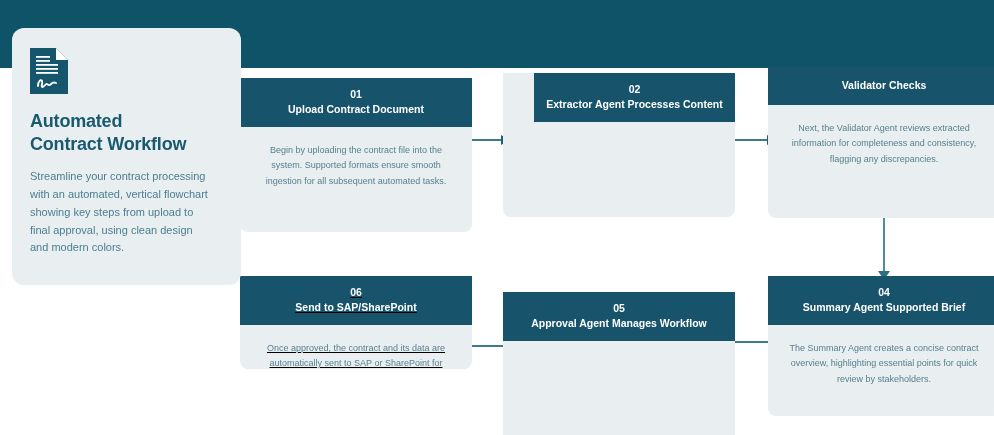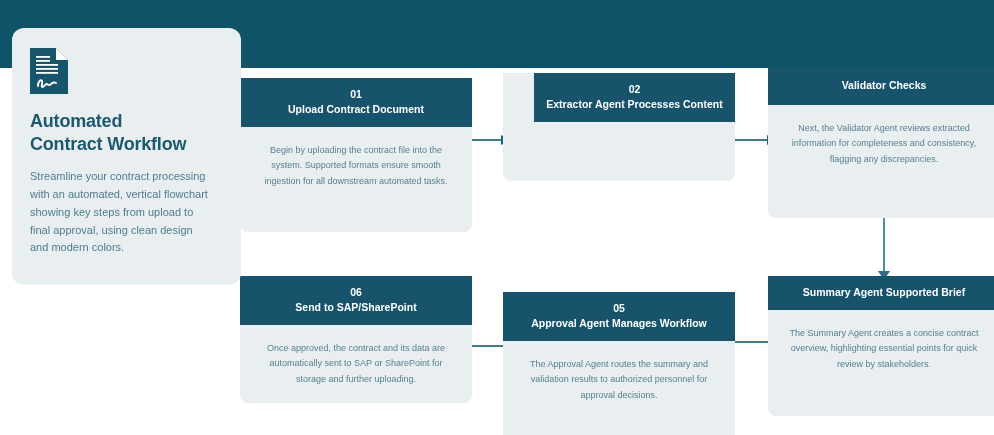--- a/index.html
+++ b/index.html
@@ -92,26 +92,26 @@
     font-size: 9px;
     line-height: 1.72;
     color: #56808F;
     text-align: center;
     padding: 16px 18px 12px 18px;
     box-sizing: border-box;
   }
 
   
   #card-01 { left: 240px; top: 78px;  width: 232px; height: 154px; }
-  #card-02 { left: 503px; top: 73px;  width: 232px; height: 108px; padding-left: 31px; }
+  #card-02 { left: 503px; top: 73px;  width: 232px; height: 144px; padding-left: 31px; }
   #card-03 { left: 768px; top: 66px;  width: 232px; height: 152px; }
   
   #card-04 { left: 768px; top: 276px; width: 232px; height: 140px; }
   #card-05 { left: 503px; top: 272px; width: 232px; height: 180px; margin-top: 20px; }
-  #card-06 { left: 240px; top: 276px; width: 232px; height: 127px; }
+  #card-06 { left: 240px; top: 276px; width: 232px; height: 93px; text-decoration: underline; }
 
   #card-03 .card-header { padding-top: 12px; padding-bottom: 12px; }
 
   
   .conn {
     position: absolute;
     z-index: 3;
   }
   .conn-line-h {
     position: absolute;
@@ -195,50 +195,50 @@
   </div>
 
   <p class="intro-desc">Streamline your contract processing with an automated, vertical flowchart showing key steps from upload to final approval, using clean design and modern colors.</p>
 </div>
 
 <div class="card" id="card-01">
   <div class="card-header">
     <span class="card-num">01</span>
     <span class="card-title">Upload Contract Document</span>
   </div>
-  <div class="card-body">Begin by uploading the contract file into the system. Supported formats ensure smooth ingestion for all downstream automated tasks.</div>
+  <div class="card-body">Begin by uploading the contract file into the system. Supported formats ensure smooth ingestion for all subsequent automated tasks.</div>
 </div>
 
 <div class="card" id="card-02">
   <div class="card-header">
     <span class="card-num">02</span>
     <span class="card-title">Extractor Agent Processes Content</span>
   </div>
 </div>
 
 <div class="card" id="card-03">
   <div class="card-header">
     <span class="card-title">Validator Checks</span>
   </div>
   <div class="card-body">Next, the Validator Agent reviews extracted information for completeness and consistency, flagging any discrepancies.</div>
 </div>
 
 <div class="card" id="card-04">
   <div class="card-header">
+    <span class="card-num">04</span>
     <span class="card-title">Summary Agent Supported Brief</span>
   </div>
   <div class="card-body">The Summary Agent creates a concise contract overview, highlighting essential points for quick review by stakeholders.</div>
 </div>
 
 <div class="card" id="card-05">
   <div class="card-header">
     <span class="card-num">05</span>
     <span class="card-title">Approval Agent Manages Workflow</span>
   </div>
-  <div class="card-body">The Approval Agent routes the summary and validation results to authorized personnel for approval decisions.</div>
 </div>
 
 <div class="card" id="card-06">
   <div class="card-header">
     <span class="card-num">06</span>
     <span class="card-title">Send to SAP/SharePoint</span>
   </div>
   <div class="card-body">Once approved, the contract and its data are automatically sent to SAP or SharePoint for storage and further uploading.</div>
 </div>
 

